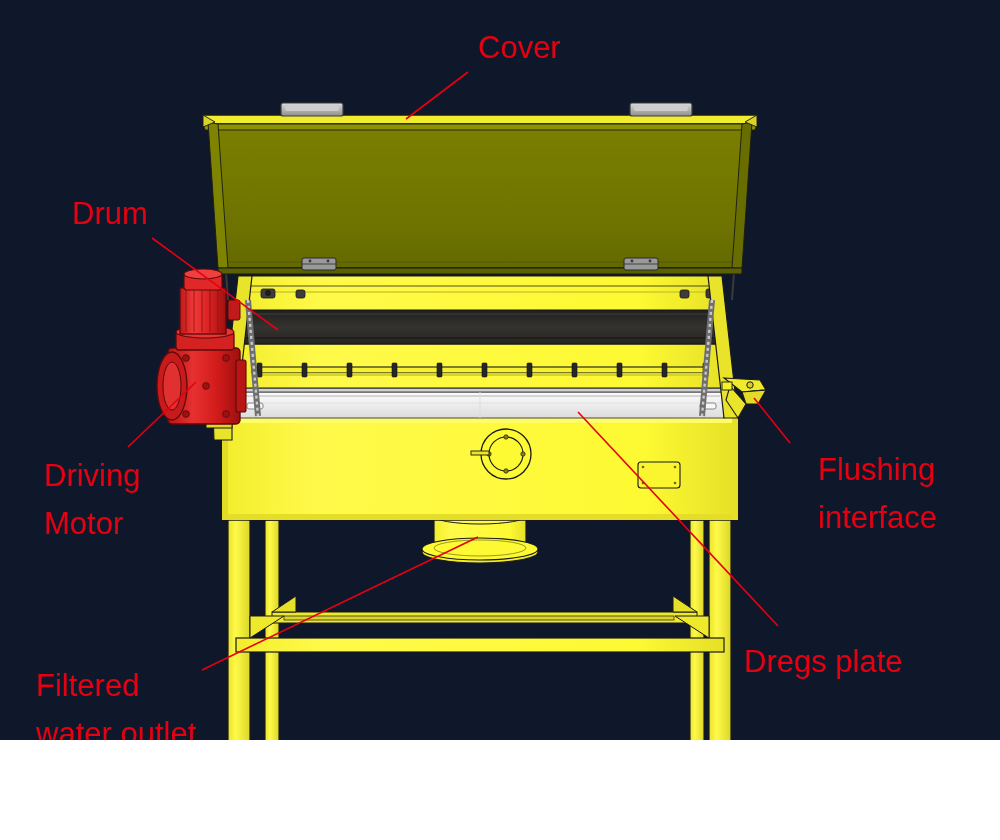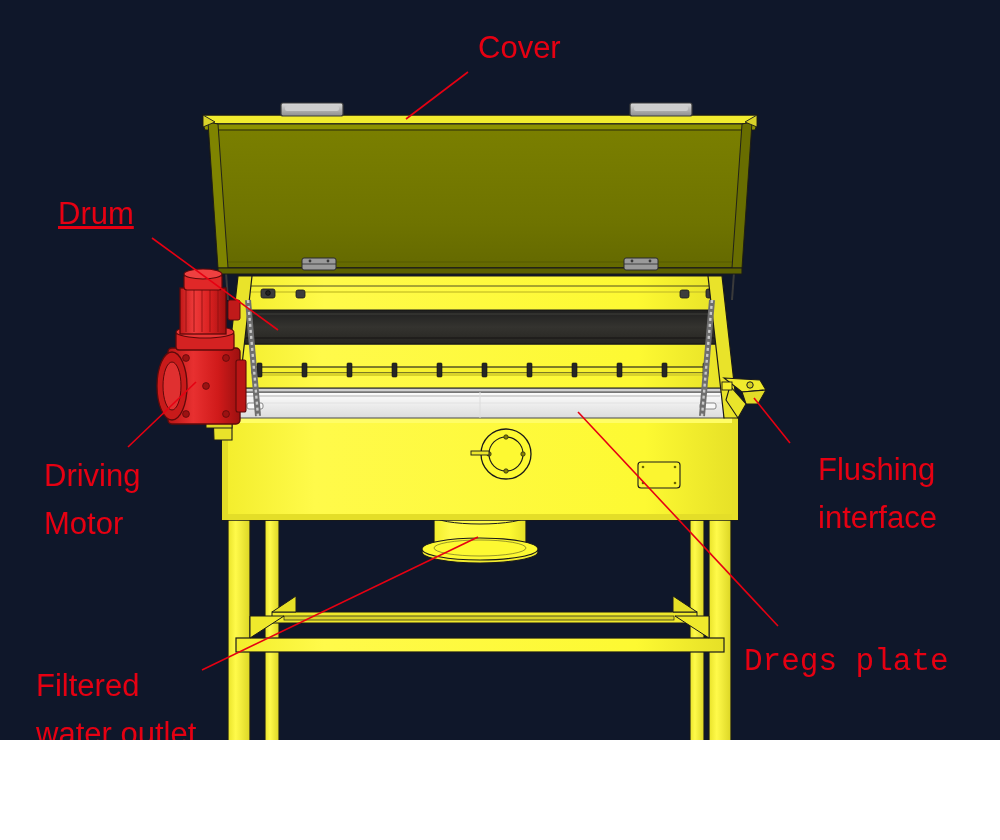--- a/index.html
+++ b/index.html
@@ -333,26 +333,26 @@
       <line x1="152" y1="238" x2="278" y2="330"></line>
       <line x1="128" y1="447" x2="196" y2="382"></line>
       <line x1="202" y1="670" x2="478" y2="537"></line>
       <line x1="790" y1="443" x2="754" y2="398"></line>
       <line x1="778" y1="626" x2="578" y2="412"></line>
     </g>
   </svg>
 
   <div class="label" style="left:478px; top:28px;">Cover</div>
 
-  <div class="label" style="left:58px; top:194px;text-decoration:underline;">Drum</div>
+  <div class="label" style="left:72px; top:194px;">Drum</div>
 
   <div class="label two-line" style="left:36px; top:662px;">Filtered
 water outlet</div>
 
   <div class="label two-line" style="left:44px; top:452px;">Driving
 Motor</div>
 
   <div class="label two-line" style="left:818px; top:446px;">Flushing
 interface</div>
 
-  <div class="label" style="left:744px; top:642px;font-family:Liberation Mono, monospace;">Dregs plate</div>
+  <div class="label" style="left:744px; top:642px;">Dregs plate</div>
 
 </div>
 
 </body></html>

